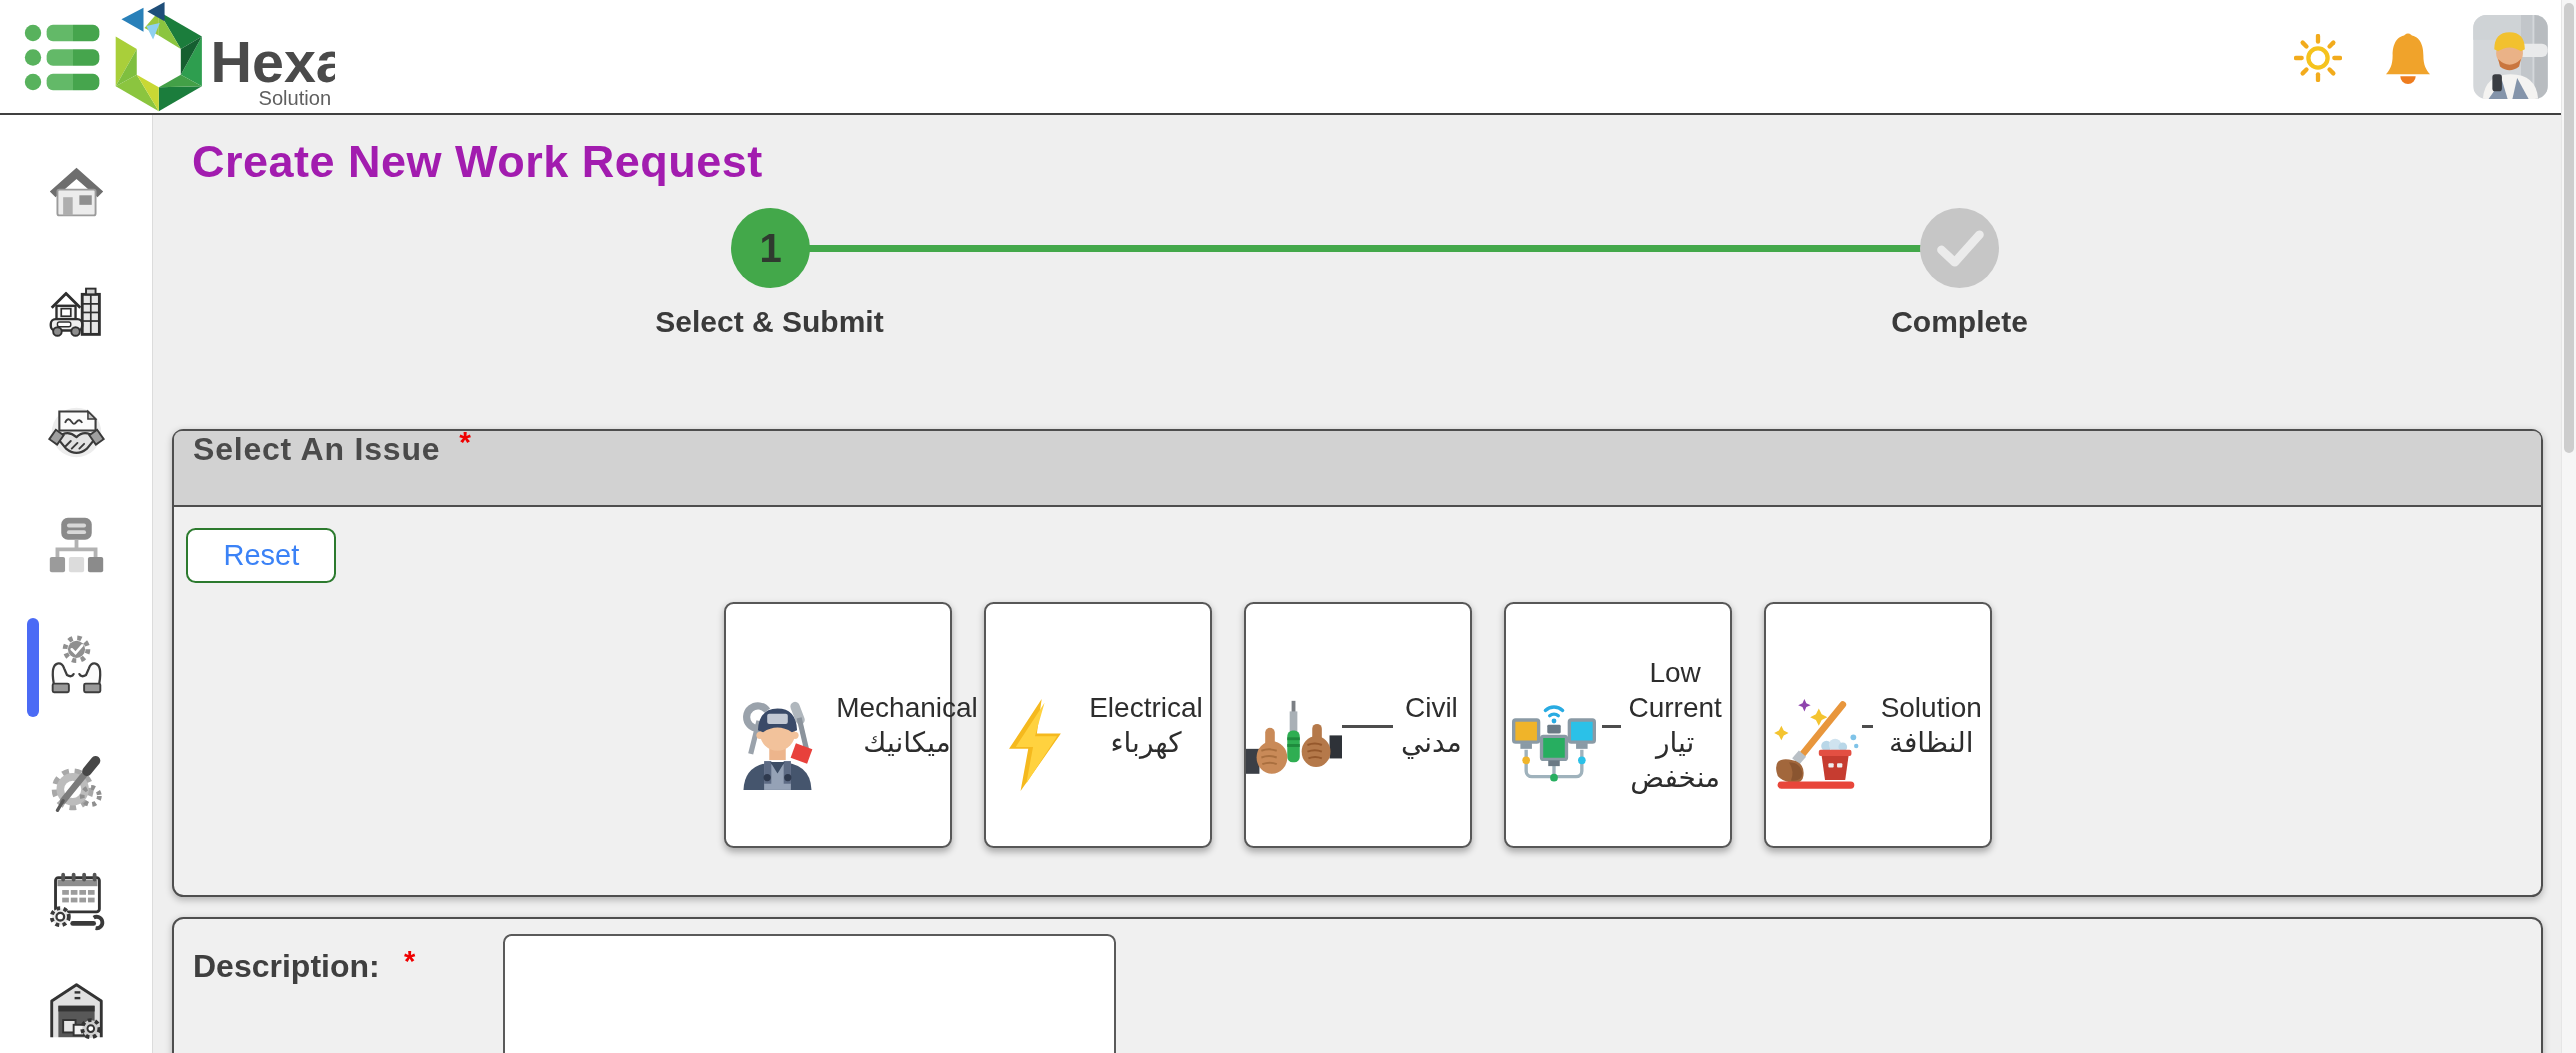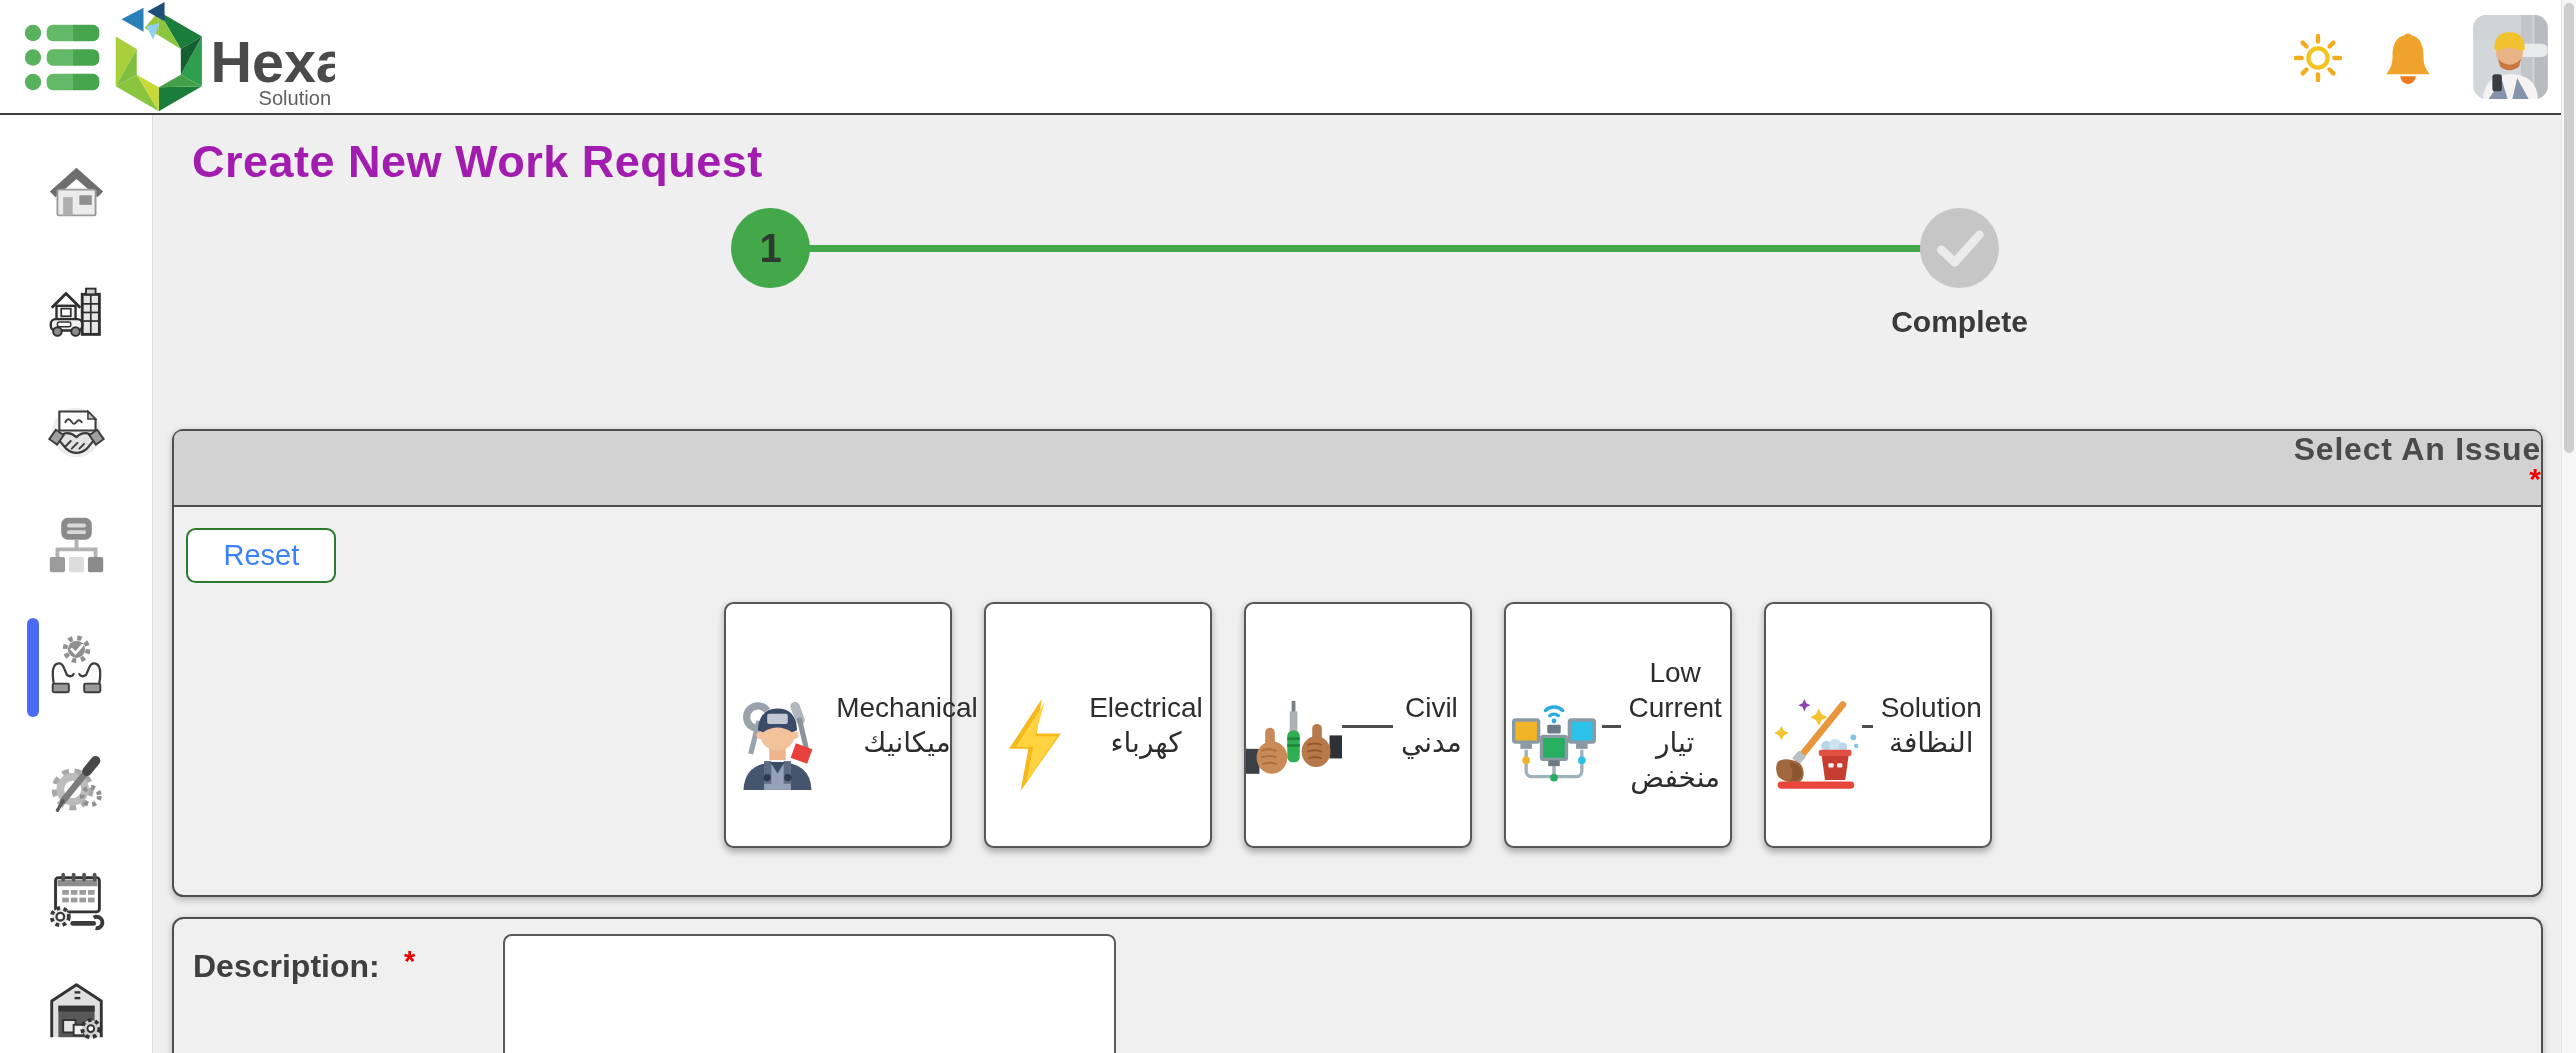--- a/index.html
+++ b/index.html
@@ -44,21 +44,21 @@
   .step-2 { left:1920px; top:208px; background:#c6c6c6; }
   .step-label { position:absolute; top:305px; width:383px; text-align:center; font-size:30px;
                 font-weight:bold; color:#3a3a3a; }
   .label-1 { left:578px; }
   .label-2 { left:1768px; }
 
   
   .panel { position:absolute; left:172px; width:2371px; background:#f0f0f0;
            border:2.9px solid #4e4e4e; border-radius:11.5px; box-shadow:0 2.9px 7.7px rgba(0,0,0,0.25); }
   .panel-header { height:76px; background:#d2d2d2; border-bottom:2.9px solid #4e4e4e;
-                  border-radius:7.7px 7.7px 0 0; display:flex; align-items:flex-end; padding-left:19px;flex-direction:column; }
+                  border-radius:7.7px 7.7px 0 0; display:flex; align-items:flex-start; padding-left:19px; }
   .panel-title { font-size:32px; font-weight:bold; color:#4a4a4a; letter-spacing:0.8px; }
   .req { color:#ef0000; font-size:30px; font-weight:bold; margin-left:19px; position:relative; top:-5.7px; }
 
   .panel-issues { top:429px; height:468px; }
   .reset-btn { display:block; margin:21px 0 0 12.4px; width:150px; height:55px; background:#ffffff;
                border:2.9px solid #2c7a2e; border-radius:9.6px; color:#3b82f6; font-size:29px;
                font-family:"Liberation Sans","DejaVu Sans",sans-serif; cursor:pointer; }
 
   .cards { position:absolute; left:0; right:0; top:171px; display:flex; justify-content:center; gap:32px; }
   .card { width:228px; height:246px; background:#ffffff; border:2.9px solid #575757; border-radius:9.6px;
@@ -293,20 +293,21 @@
 
   <div class="step-line"></div>
   <div class="step-circle step-1">
     <span class="num">1</span>
   </div>
   <div class="step-circle step-2">
     <svg viewBox="0 0 82 84" width="79" height="80">
       <path d="M22 44 L36 57 L62 28" fill="none" stroke="#ebebeb" stroke-width="9" stroke-linecap="round" stroke-linejoin="round"></path>
     </svg>
   </div>
+  <div class="step-label label-1">Select &amp; Submit</div>
   <div class="step-label label-2">Complete</div>
 
   <div class="panel panel-issues">
     <div class="panel-header">
       <span class="panel-title">Select An Issue</span>
       <span class="req">*</span>
     </div>
 
     <button class="reset-btn">Reset</button>
 

